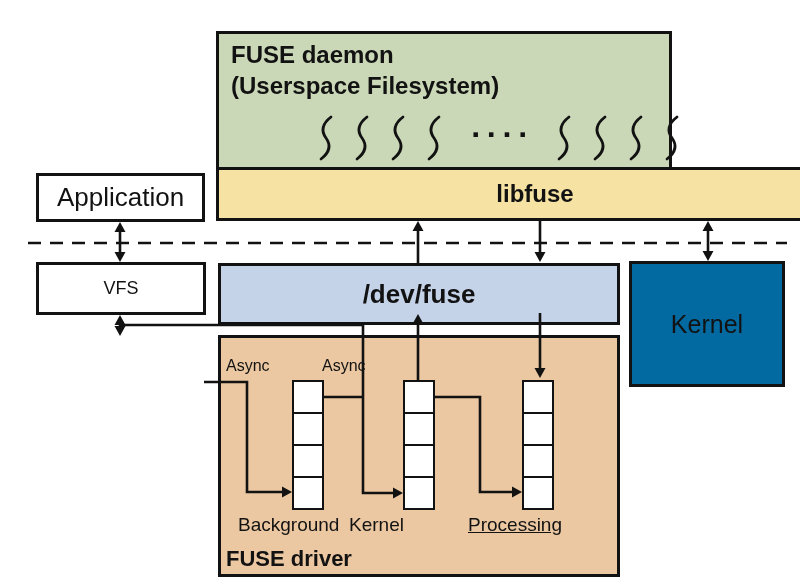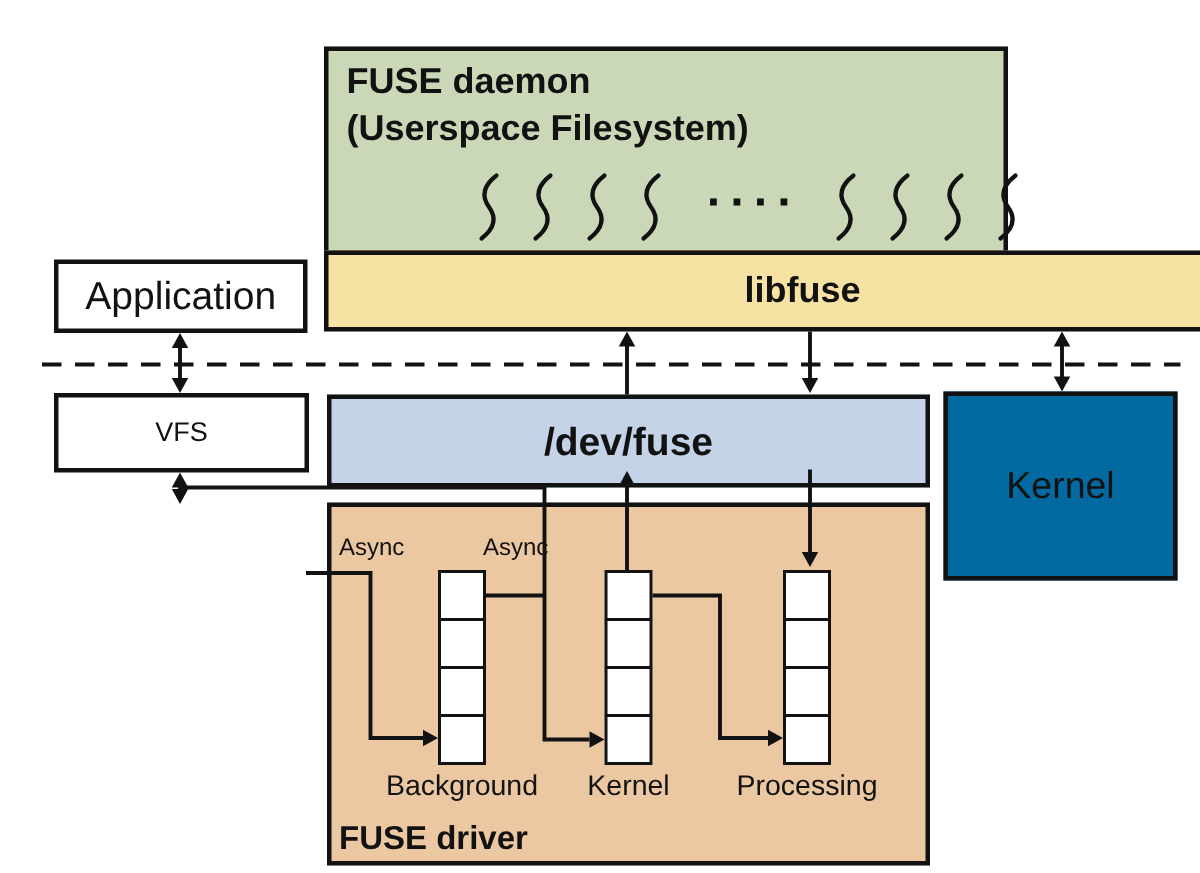--- a/index.html
+++ b/index.html
@@ -37,22 +37,22 @@
   .driver{left:218px;top:335px;width:402px;height:242px;background:var(--tan);}
 
   
   .small-label{position:absolute;font-size:16px;}
   .async-label{left:226px;top:357px;}
   .sync-label{left:322px;top:357px;}
   .queue-cells{position:absolute;top:380px;width:32px;height:130px;display:flex;flex-direction:column;}
   .queue-cells .cell{flex:1 1 auto;background:#fff;border:2.5px solid var(--ink);margin-top:-2.5px;}
   .queue-cells .cell:first-child{margin-top:0;}
   .q-bg{left:292px;} .q-pend{left:403px;} .q-proc{left:522px;}
-  .qlabel{position:absolute;top:514px;width:140px;text-align:center;font-size:19px;}
-  .ql-bg{left:238px;} .ql-pend{left:349px;} .ql-proc{left:468px;}
+  .qlabel{position:absolute;top:514px;width:140px;font-size:19px;}
+  .ql-bg{left:238px;} .ql-pend{left:349px;} .ql-proc{left:468px;text-decoration:underline;}
   .driver-label{position:absolute;left:226px;top:546px;font-weight:bold;font-size:22px;}
 
   
   .wires{position:absolute;left:0;top:0;width:800px;height:582px;pointer-events:none;}
   .wires line,.wires path{stroke:var(--ink);stroke-width:2.6;fill:none;}
   .wires .dashed{stroke-dasharray:13 9;}
   .wires polygon{fill:var(--ink);stroke:none;}
 </style>
 </head>
 <body>

